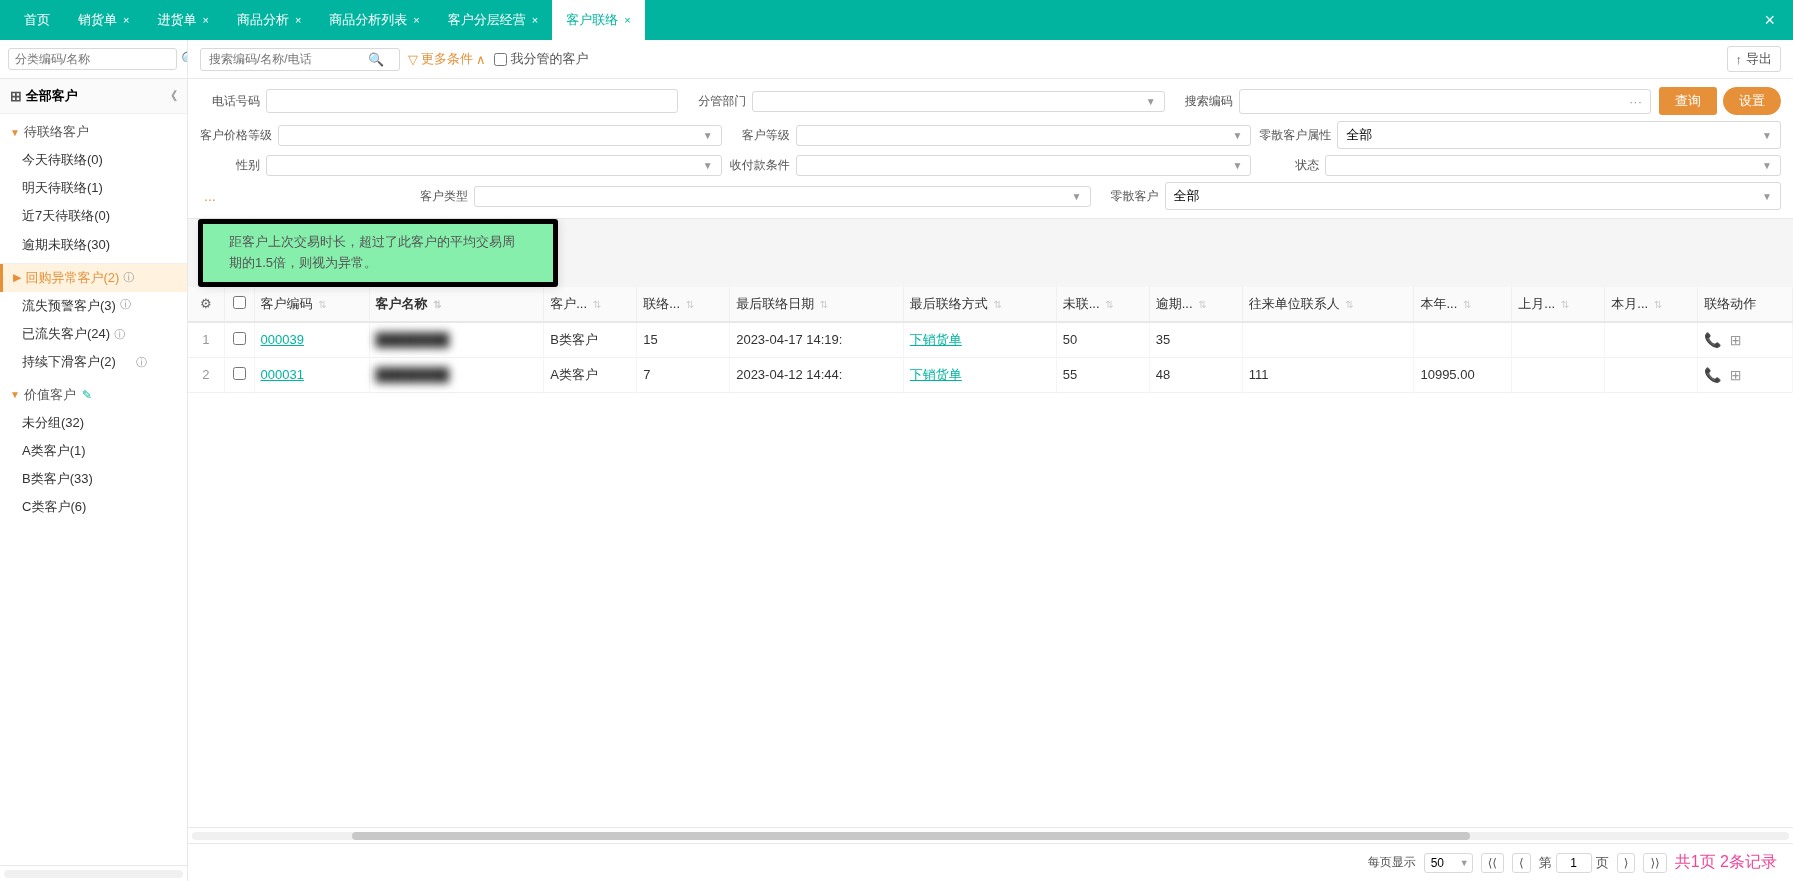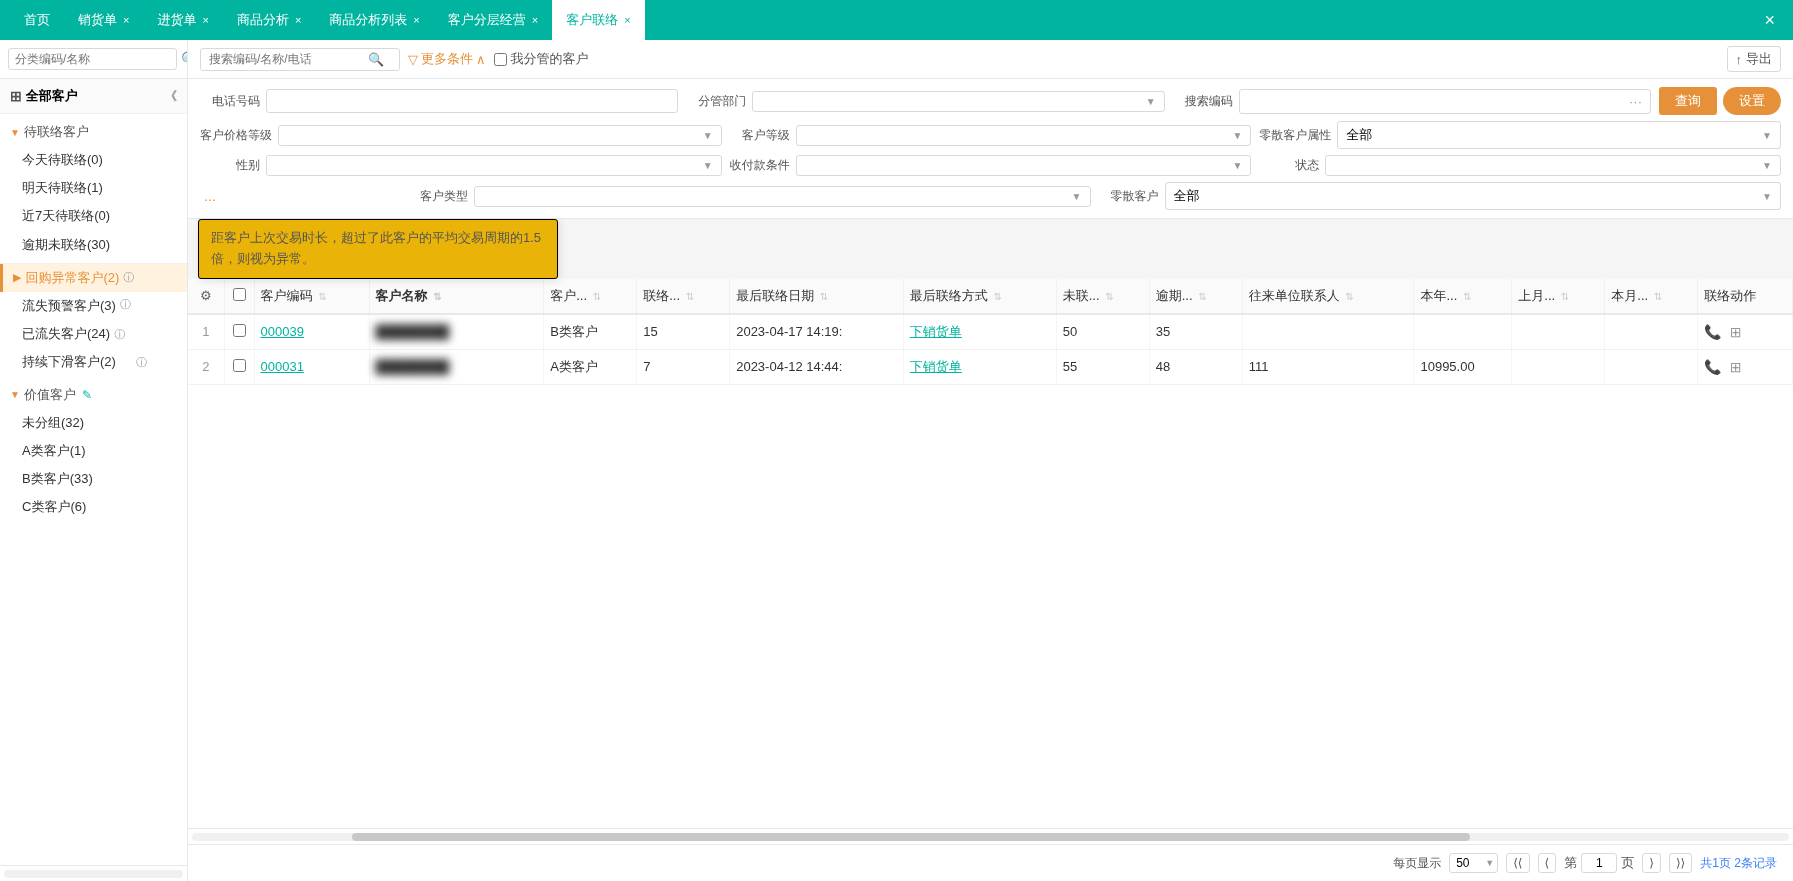--- a/index.html
+++ b/index.html
@@ -130,22 +130,22 @@
 
     
     .th-checkbox, .td-checkbox { width: 30px; text-align: center; }
     input[type=checkbox] { cursor: pointer; }
 
     
     .th-settings { width: 36px; text-align: center; cursor: pointer; color: #666; }
 
     
     .tooltip-box {
-      position: absolute; background: #eab308; border: 1px solid #000000; border-radius: 3px;
-      padding: 8px 12px; font-size: 12px; color: #555; box-shadow: 2px 2px 8px rgba(0,0,0,0.1);
+      position: absolute; background: #86efac; border: 5px solid #000000; border-radius: 3px;
+      padding: 8px 26px; font-size: 12px; color: #555; box-shadow: 2px 2px 8px rgba(0,0,0,0.1);
       z-index: 100; max-width: 360px; line-height: 1.6;
       top: 245px; left: 10px;
     }
     .tooltip-dots { color: #e6913a; cursor: pointer; }
 
     
     .pagination-bar {
       display: flex; align-items: center; justify-content: flex-end; padding: 8px 16px;
       background: #fff; border-top: 1px solid #e8e8e8; gap: 8px;
     }
@@ -153,21 +153,21 @@
     .page-size-select {
       border: 1px solid #d9d9d9; border-radius: 3px; padding: 2px 20px 2px 6px;
       font-size: 12px; background: #fff; cursor: pointer; appearance: none;
       -webkit-appearance: none; position: relative;
     }
     .page-size-wrap { position: relative; display: inline-flex; align-items: center; }
     .page-size-wrap::after { content: '▼'; position: absolute; right: 4px; font-size: 9px; color: #999; pointer-events: none; }
     .page-nav-btn { background: none; border: 1px solid #d9d9d9; border-radius: 3px; padding: 2px 6px; cursor: pointer; color: #555; font-size: 12px; }
     .page-info { color: #555; font-size: 12px; display: flex; align-items: center; gap: 4px; }
     .page-input { border: 1px solid #d9d9d9; border-radius: 3px; padding: 2px 4px; width: 36px; text-align: center; font-size: 12px; }
-    .total-records { color: #3b82f6; font-size: 12px; }
+    .total-records { color: #ec4899; font-size: 16px; }
 
     
     .horizontal-scroll {
       background: #fff; height: 16px; border-top: 1px solid #e8e8e8;
       display: flex; align-items: center; padding: 0 4px;
     }
     .scroll-track {
       flex: 1; height: 8px; background: #f0f0f0; border-radius: 4px; position: relative;
     }
     .scroll-thumb {

